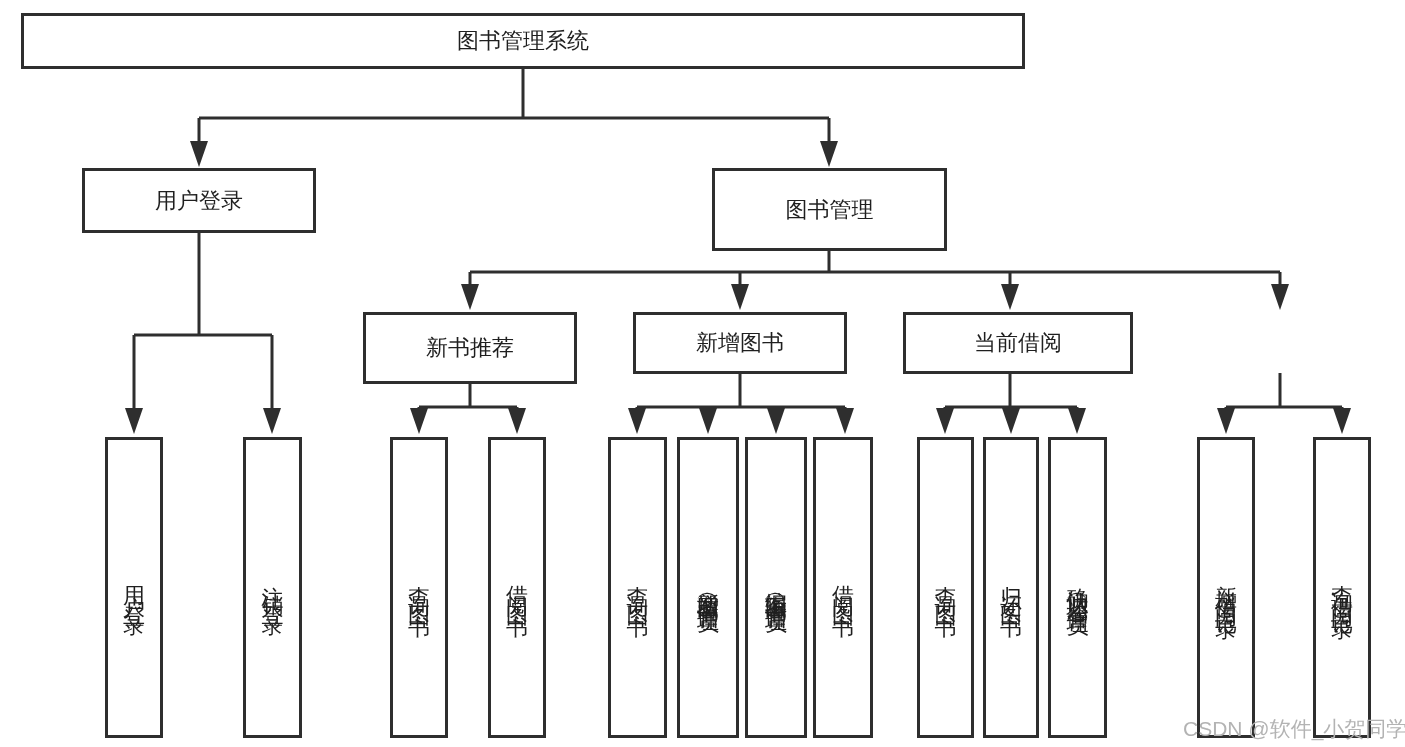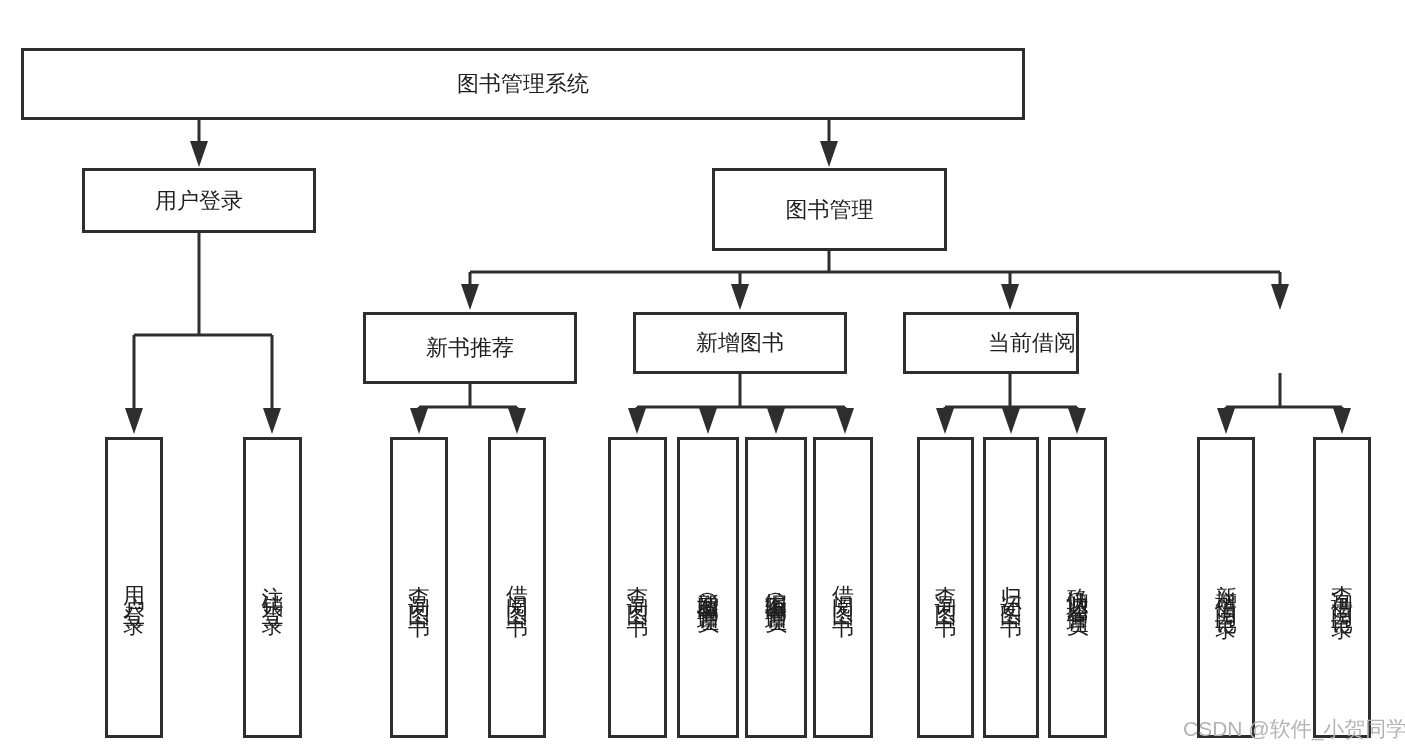--- a/index.html
+++ b/index.html
@@ -100,38 +100,38 @@
       <polygon points="767,408 785,408 776,434"></polygon>
       <polygon points="836,408 854,408 845,434"></polygon>
       <polygon points="936,408 954,408 945,434"></polygon>
       <polygon points="1002,408 1020,408 1011,434"></polygon>
       <polygon points="1068,408 1086,408 1077,434"></polygon>
       <polygon points="1217,408 1235,408 1226,434"></polygon>
       <polygon points="1333,408 1351,408 1342,434"></polygon>
     </g>
   </svg>
 
-  <div class="node" style="left:21px; top:13px; width:1004px; height:72px;margin-top:35px;">
+  <div class="node" style="left:21px; top:13px; width:1004px; height:56px;">
     <span class="hlabel">图书管理系统</span>
   </div>
 
   <div class="node" style="left:82px; top:168px; width:234px; height:65px;">
     <span class="hlabel">用户登录</span>
   </div>
   <div class="node" style="left:712px; top:168px; width:235px; height:83px;">
     <span class="hlabel">图书管理</span>
   </div>
 
   <div class="node" style="left:363px; top:312px; width:214px; height:72px;">
     <span class="hlabel">新书推荐</span>
   </div>
   <div class="node" style="left:633px; top:312px; width:214px; height:62px;">
     <span class="hlabel">新增图书</span>
   </div>
-  <div class="node" style="left:903px; top:312px; width:176px; height:62px;justify-content:flex-end;">
+  <div class="node" style="left:903px; top:312px; width:230px; height:62px;">
     <span class="hlabel">当前借阅</span>
   </div>
 
   <div class="node vleaf" style="left:105px; width:58px;">
     <span class="vlabel sp4">用户登录</span>
   </div>
   <div class="node vleaf" style="left:243px; width:59px;">
     <span class="vlabel sp4">注销登录</span>
   </div>
 

